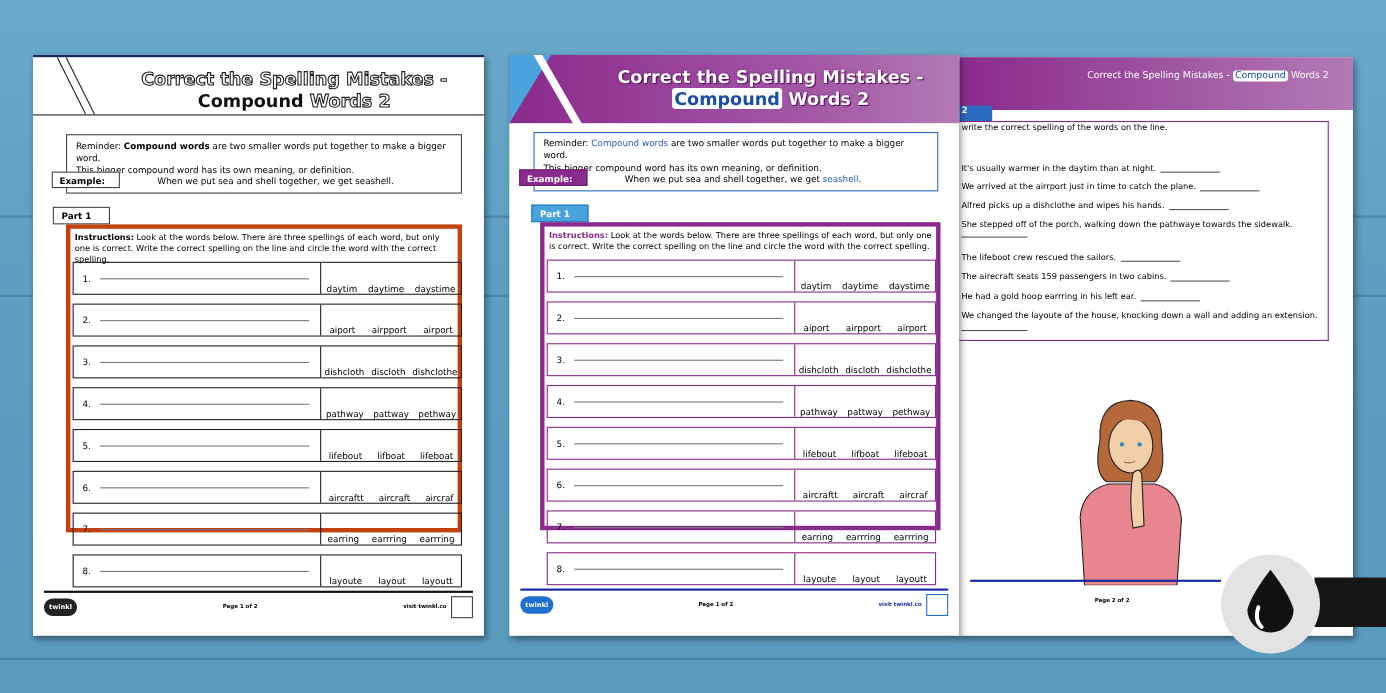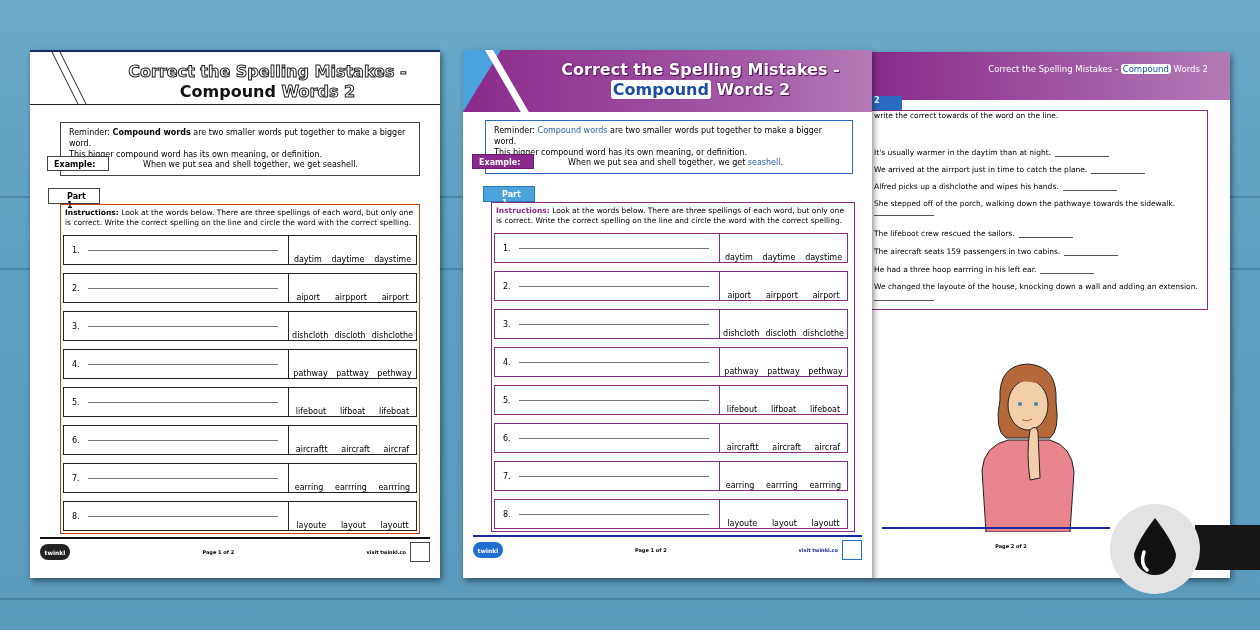--- a/index.html
+++ b/index.html
@@ -12,22 +12,22 @@
 #p2{left:463px;top:50px;width:409px;height:528px}
 #p3{left:872px;top:52px;width:358px;height:526px}
 .hdr-slash{position:absolute;top:0;height:52px}
 .title{position:absolute;text-align:center;font-weight:bold;font-size:16px;line-height:20px}
 .outline{color:#fff;-webkit-text-stroke:1px #222;}
 .title-p1{left:70px;top:10px;width:335px}
 .hdr-line{position:absolute;left:0;right:0;top:52px;height:1px;background:#222}
 .reminder{position:absolute;left:30px;top:70px;width:360px;height:54px;border:1px solid #444;font-size:8px;line-height:11px;padding:4px 8px}
 .reminder .ex-text{position:absolute;left:82px;top:36px}
 .example-tag{position:absolute;left:-14px;top:33px;width:62px;height:15px;border:1px solid #444;background:#fff;font-size:8px;font-weight:bold;padding:2px 6px}
-.part-tag{position:absolute;left:18px;top:136px;width:52px;height:16px;border:1px solid #444;font-size:8px;font-weight:bold;padding:3px 18px;background:#fff}
-.instr-box{position:absolute;left:30px;top:152px;width:360px;height:330px;border:1px solid #c2410c}
+.part-tag{position:absolute;left:18px;top:136px;width:52px;height:16px;border:1px solid #444;font-size:8px;font-weight:bold;padding:3px 7px;background:#fff}
+.instr-box{position:absolute;left:30px;top:152px;width:360px;height:280px;border:4px solid #c2410c}
 .instr{font-size:7.5px;line-height:10px;padding:3px 4px;}
 .row{position:absolute;left:0;width:354px;height:30px;border:1px solid #222;display:flex;font-size:8px}
 .row .num{width:225px;border-right:1px solid #222;display:flex;align-items:center;padding-left:8px}
 .row .num .line{flex:1;height:1px;background:#777;margin:0 10px 0 8px}
 .row .opts{flex:1;display:flex;justify-content:space-around;align-items:flex-end;font-size:8px}
 .footer-line{position:absolute;left:10px;right:10px;height:2px}
 .footer{position:absolute;left:10px;right:10px;height:20px;font-size:5px;display:flex;justify-content:space-between;align-items:center}
 .logo{width:30px;height:16px;border-radius:8px;color:#fff;font-size:6px;font-weight:bold;display:flex;align-items:center;justify-content:center}
 .badge{width:20px;height:20px;border:1px solid #444;font-size:4px;display:flex;align-items:center;justify-content:center}
 
@@ -179,30 +179,30 @@
         <div class="badge"></div>
       </div>
   </div>
 </div>
 
 <div class="page" id="p3">
   <div class="p3-hdr"></div>
   <div class="p3-title"><span>Correct the Spelling Mistakes - </span><span class="hl">Compound</span><span> Words 2</span></div>
   <div class="p3-tag">2</div>
   <div class="p3-box">
-    <div class="p3-line">write the correct towards of the word on the line.</div>
+    <div class="p3-line">write the correct spelling of the words on the line.</div>
   </div>
   <div class="sent" style="top:96px"><span>It's usually warmer in the daytim than at night.</span><span class="blank"></span></div>
   <div class="sent" style="top:113px"><span>We arrived at the airrport just in time to catch the plane.</span><span class="blank"></span></div>
   <div class="sent" style="top:130px"><span>Alfred picks up a dishclothe and wipes his hands.</span><span class="blank"></span></div>
   <div class="sent" style="top:147px"><span>She stepped off of the porch, walking down the pathwaye towards the sidewalk.</span></div>
   <div class="sent" style="top:163px;width:60px;height:1px;background:#555"></div>
   <div class="sent" style="top:177px"><span>The lifeboot crew rescued the sailors.</span><span class="blank"></span></div>
   <div class="sent" style="top:195px"><span>The airecraft seats 159 passengers in two cabins.</span><span class="blank"></span></div>
-  <div class="sent" style="top:213px"><span>He had a three hoop earrring in his left ear.</span><span class="blank"></span></div>
+  <div class="sent" style="top:213px"><span>He had a gold hoop earrring in his left ear.</span><span class="blank"></span></div>
   <div class="sent" style="top:230px"><span>We changed the layoute of the house, knocking down a wall and adding an extension.</span></div>
   <div class="sent" style="top:248px;width:60px;height:1px;background:#555"></div>
   <svg class="girl" viewBox="0 0 110 172">
     <path d="M30 40 Q28 5 58 4 Q88 6 86 42 Q90 70 80 78 L36 78 Q24 70 30 40Z" fill="#b5683a" stroke="#222" stroke-width="1"></path>
     <ellipse cx="58" cy="45" rx="20" ry="25" fill="#f2cfa8" stroke="#222" stroke-width="1"></ellipse>
     <path d="M36 30 Q50 14 80 28 L78 22 Q60 8 38 22Z" fill="#b5683a"></path>
     <circle cx="50" cy="44" r="2" fill="#3a8ab0"></circle>
       <circle cx="66" cy="44" r="2" fill="#3a8ab0"></circle>
     <path d="M52 60 Q58 62 62 59" stroke="#a0604a" fill="none"></path>
     <path d="M12 110 Q14 86 38 80 L80 80 Q102 86 104 112 L100 172 L16 172Z" fill="#e8858e" stroke="#222" stroke-width="1"></path>

